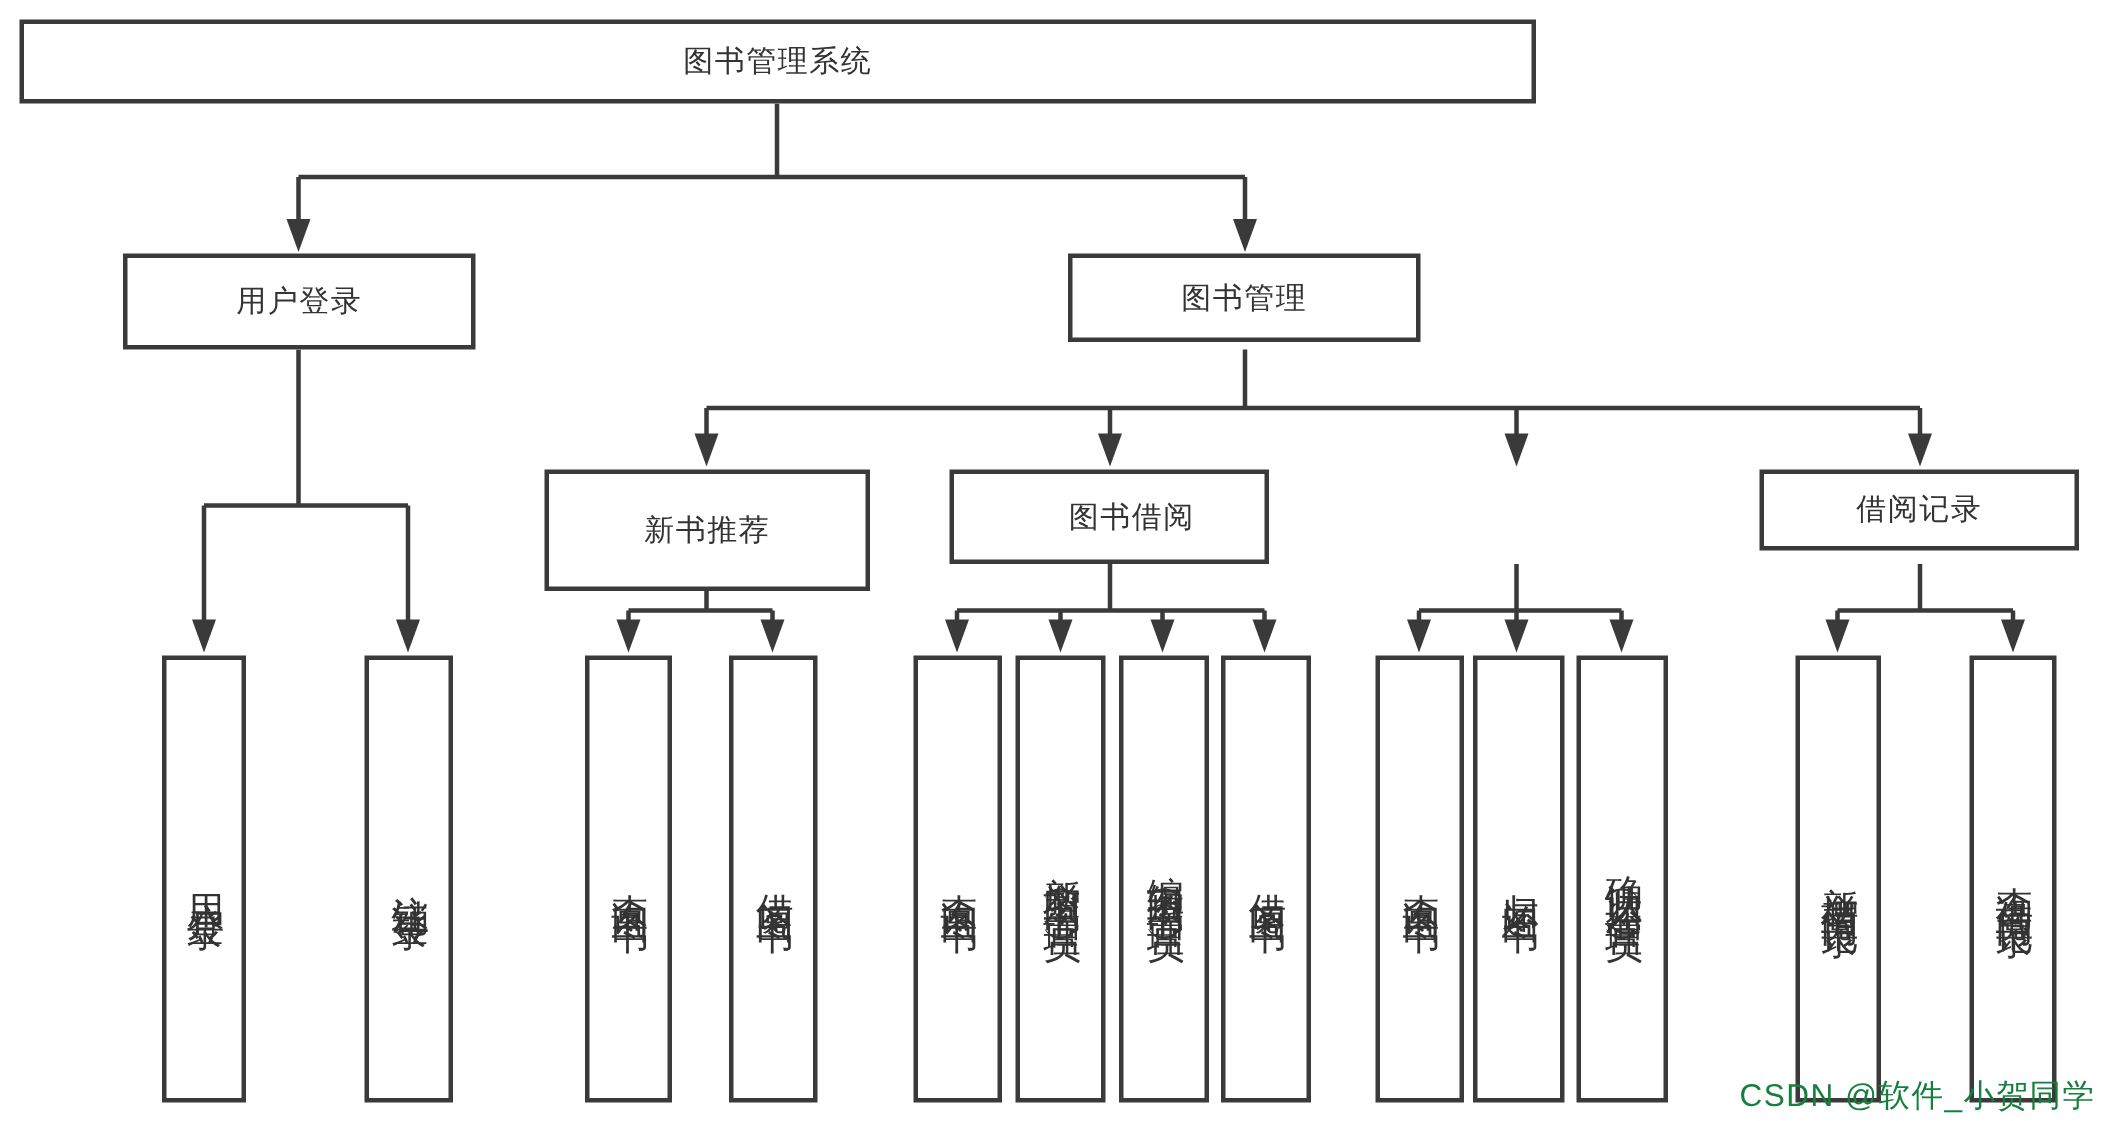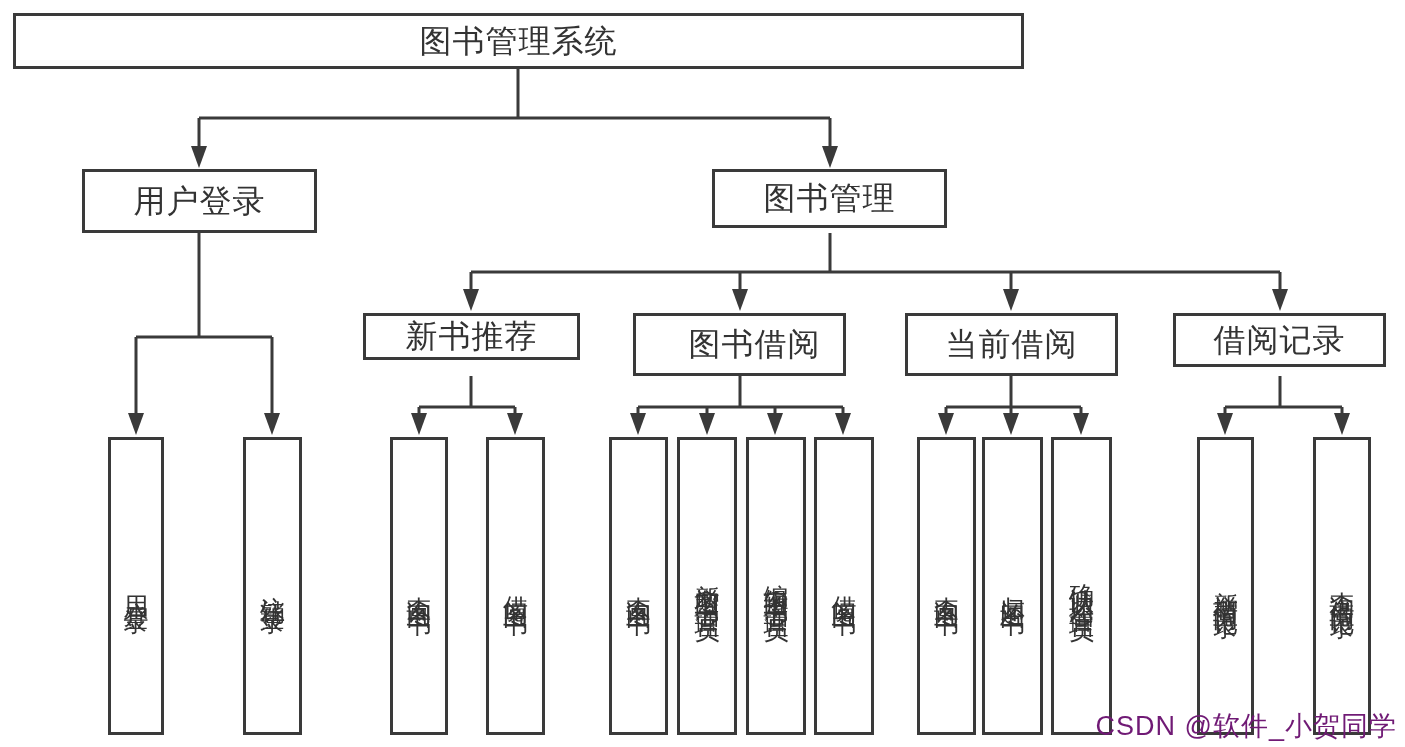--- a/index.html
+++ b/index.html
@@ -13,21 +13,21 @@
     overflow: hidden;
   }
   .node {
     position: absolute;
     box-sizing: border-box;
     border: 3px solid #3a3a3a;
     background: #ffffff;
     display: flex;
     align-items: center;
     justify-content: center;
-    font-size: 32px;
+    font-size: 20px;
     letter-spacing: 1px;
     text-align: center;
     line-height: 1.2;
   }
   .leaf {
     writing-mode: vertical-rl;
     text-orientation: mixed;
     font-size: 25px;
     letter-spacing: 5px;
     line-height: 1.0;
@@ -45,22 +45,22 @@
     fill: none;
   }
   .connectors polygon {
     fill: #3a3a3a;
     stroke: none;
   }
   .watermark {
     position: absolute;
     right: 8px;
     bottom: 3px;
-    font-size: 27px;
-    color: #701a75;
+    font-size: 21px;
+    color: #15803d;
     letter-spacing: 1px;
     white-space: nowrap;
   }
 </style>
 </head>
 <body>
 
 <div class="stage">
 
   <svg class="connectors" width="1405" height="747">
@@ -104,23 +104,22 @@
       <polygon points="1217,413 1233,413 1225,435"></polygon>
       <polygon points="1334,413 1350,413 1342,435"></polygon>
     </g>
   </svg>
 
   <div class="node" style="left:13px; top:13px; width:1011px; height:56px;">图书管理系统</div>
 
   <div class="node" style="left:82px; top:169px; width:235px; height:64px;">用户登录</div>
   <div class="node" style="left:712px; top:169px; width:235px; height:59px;">图书管理</div>
 
-  <div class="node" style="left:363px; top:313px; width:217px; height:47px;">新书推荐</div>
+  <div class="node" style="left:363px; top:313px; width:217px; height:81px;">新书推荐</div>
   <div class="node" style="left:633px; top:313px; width:213px; height:63px;padding-left:30px;">图书借阅</div>
-  <div class="node" style="left:905px; top:313px; width:213px; height:63px;">当前借阅</div>
   <div class="node" style="left:1173px; top:313px; width:213px; height:54px;">借阅记录</div>
 
   <div class="node leaf" style="left:108px; top:437px; width:56px; height:298px;">用户登录</div>
   <div class="node leaf" style="left:243px; top:437px; width:59px; height:298px;">注销登录</div>
 
   <div class="node leaf" style="left:390px; top:437px; width:58px; height:298px;">查询图书</div>
   <div class="node leaf" style="left:486px; top:437px; width:59px; height:298px;">借阅图书</div>
 
   <div class="node leaf" style="left:609px; top:437px; width:59px; height:298px;">查询图书</div>
   <div class="node leaf" style="left:677px; top:437px; width:60px; height:298px;">新增图书（管理员）</div>

